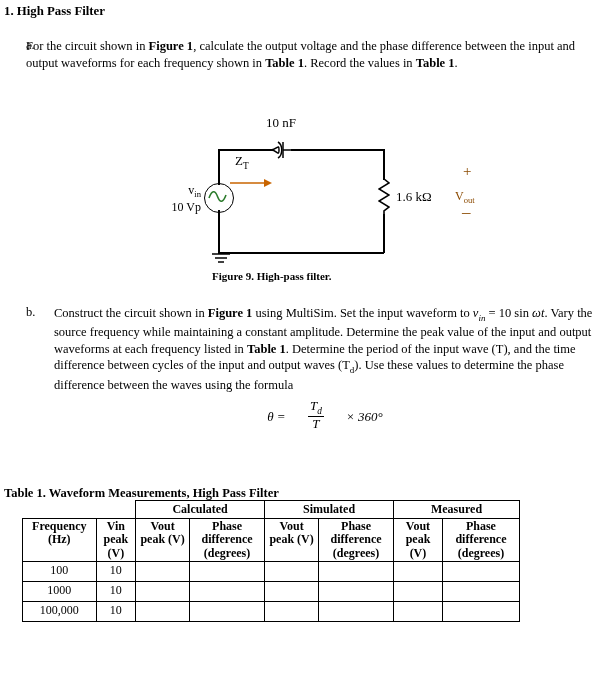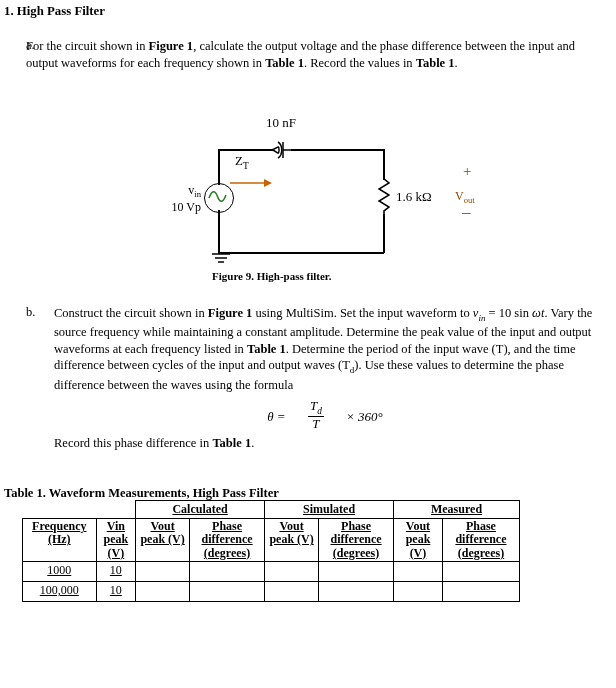--- a/index.html
+++ b/index.html
@@ -205,21 +205,20 @@
     top: 486px;
     font-weight: bold;
     font-size: 12.5px;
   }
   table.meas {
     position: absolute;
     left: 22px;
     top: 500px;
     border-collapse: collapse;
     font-size: 12px;
-    text-decoration: underline;
   }
   table.meas td, table.meas th {
     border: 1px solid #000;
     padding: 1px 3px;
     vertical-align: top;
   }
   table.meas th {
     font-weight: bold;
     text-align: center;
   }
@@ -325,21 +324,20 @@
       <div class="formula">
         <span>θ</span>
         <span>=</span>
         <span class="frac">
           <span class="num"><span>T</span><sub>d</sub></span>
           <span class="den">T</span>
         </span>
         <span>× 360°</span>
       </div>
 
-      <div><span>Record this phase difference in </span><b>Table 1</b><span>.</span></div>
     </div>
   </div>
 
   <div class="table-title">Table 1. Waveform Measurements, High Pass Filter</div>
 
   <table class="meas">
     <thead>
       <tr>
         <th class="grp-blank"></th>
         <th class="grp-blank"></th>
@@ -382,20 +380,30 @@
         </th>
         <th class="hdr-cell" style="width:88px;">
           <div>Phase</div>
           <div>difference</div>
           <div>(degrees)</div>
         </th>
       </tr>
     </thead>
     <tbody>
       <tr>
+        <td class="ctr datacell">100</td>
+        <td class="ctr datacell">10</td>
+        <td class="datacell"></td>
+        <td class="datacell"></td>
+        <td class="datacell"></td>
+        <td class="datacell"></td>
+        <td class="datacell"></td>
+        <td class="datacell"></td>
+      </tr>
+      <tr>
         <td class="ctr datacell">1000</td>
         <td class="ctr datacell">10</td>
         <td class="datacell"></td>
         <td class="datacell"></td>
         <td class="datacell"></td>
         <td class="datacell"></td>
         <td class="datacell"></td>
         <td class="datacell"></td>
       </tr>
       <tr>

